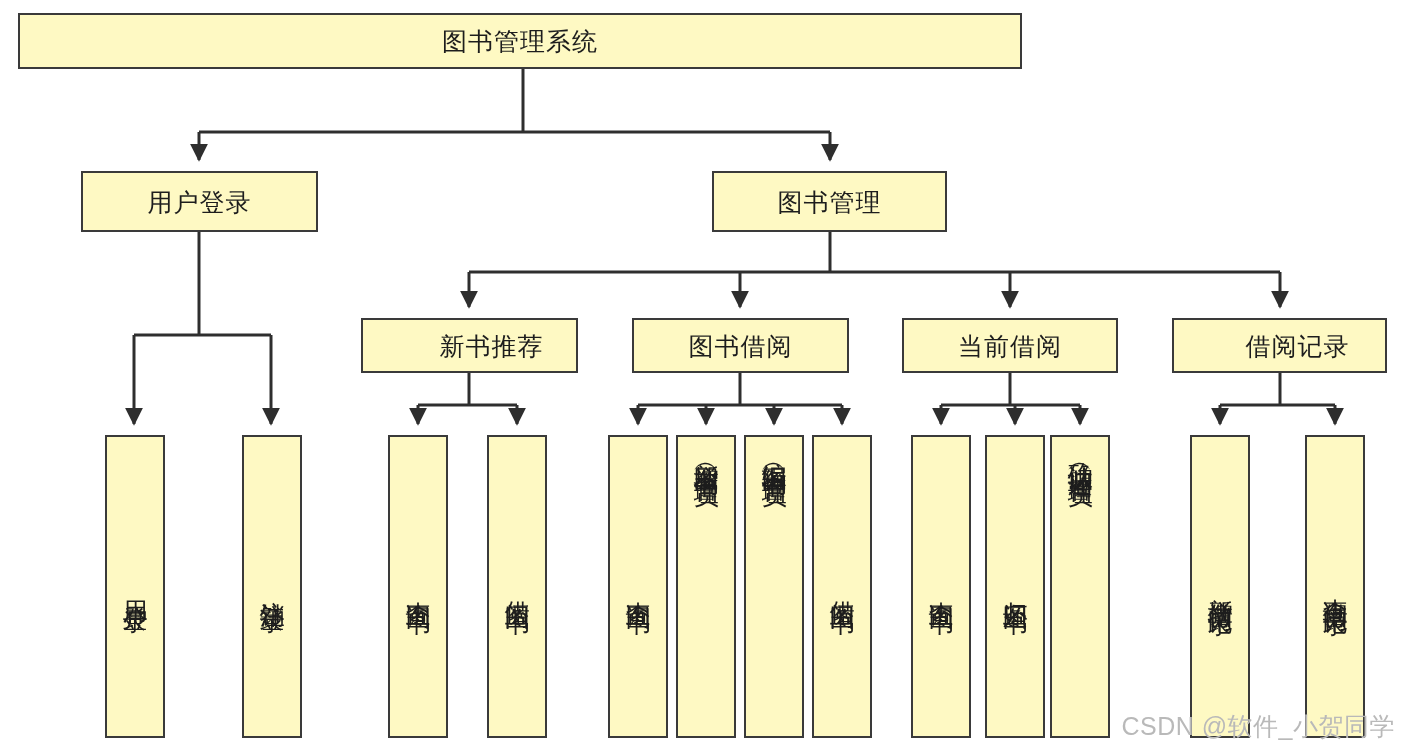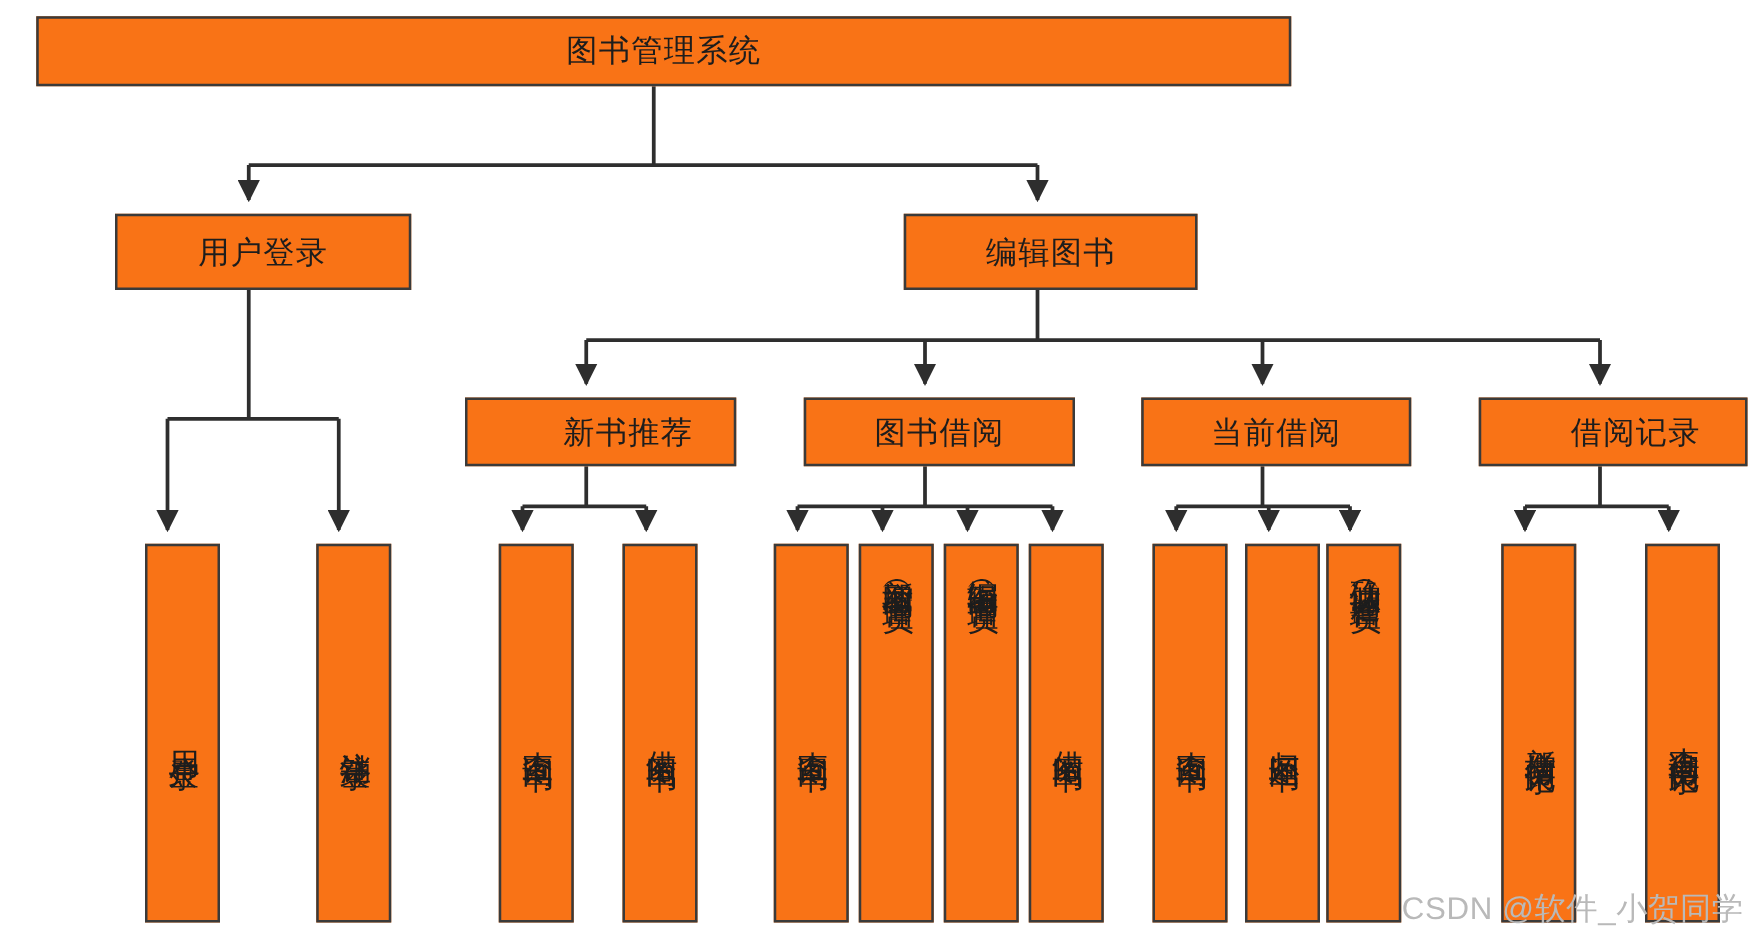--- a/index.html
+++ b/index.html
@@ -21,28 +21,27 @@
     position: absolute;
     left: 0;
     top: 0;
     width: 1405px;
     height: 747px;
     pointer-events: none;
   }
   .node {
     position: absolute;
     box-sizing: border-box;
-    background: #f97316;
+    background: #fef9c3;
     border: 2.5px solid #3a3a3a;
     display: flex;
     align-items: center;
     justify-content: center;
     color: #1d1d1d;
     z-index: 2;
-    margin-left: 11px;
   }
   .node.horizontal {
     font-size: 25px;
     line-height: 1.2;
     letter-spacing: 1px;
   }
   .node.vertical {
     align-items: flex-start;
     justify-content: center;
     padding-top: 6px;
@@ -131,21 +130,21 @@
   </svg>
 
   <div class="node horizontal" style="left:18px; top:13px; width:1004px; height:56px;">
     <span class="hlabel">图书管理系统</span>
   </div>
 
   <div class="node horizontal" style="left:81px; top:171px; width:237px; height:61px;">
     <span class="hlabel">用户登录</span>
   </div>
   <div class="node horizontal" style="left:712px; top:171px; width:235px; height:61px;">
-    <span class="hlabel">编辑图书</span>
+    <span class="hlabel">图书管理</span>
   </div>
 
   <div class="node horizontal" style="left:361px; top:318px; width:217px; height:55px;padding-left:44px;">
     <span class="hlabel">新书推荐</span>
   </div>
   <div class="node horizontal" style="left:902px; top:318px; width:216px; height:55px;">
     <span class="hlabel">当前借阅</span>
   </div>
   <div class="node horizontal" style="left:632px; top:318px; width:217px; height:55px;">
     <span class="hlabel">图书借阅</span>

